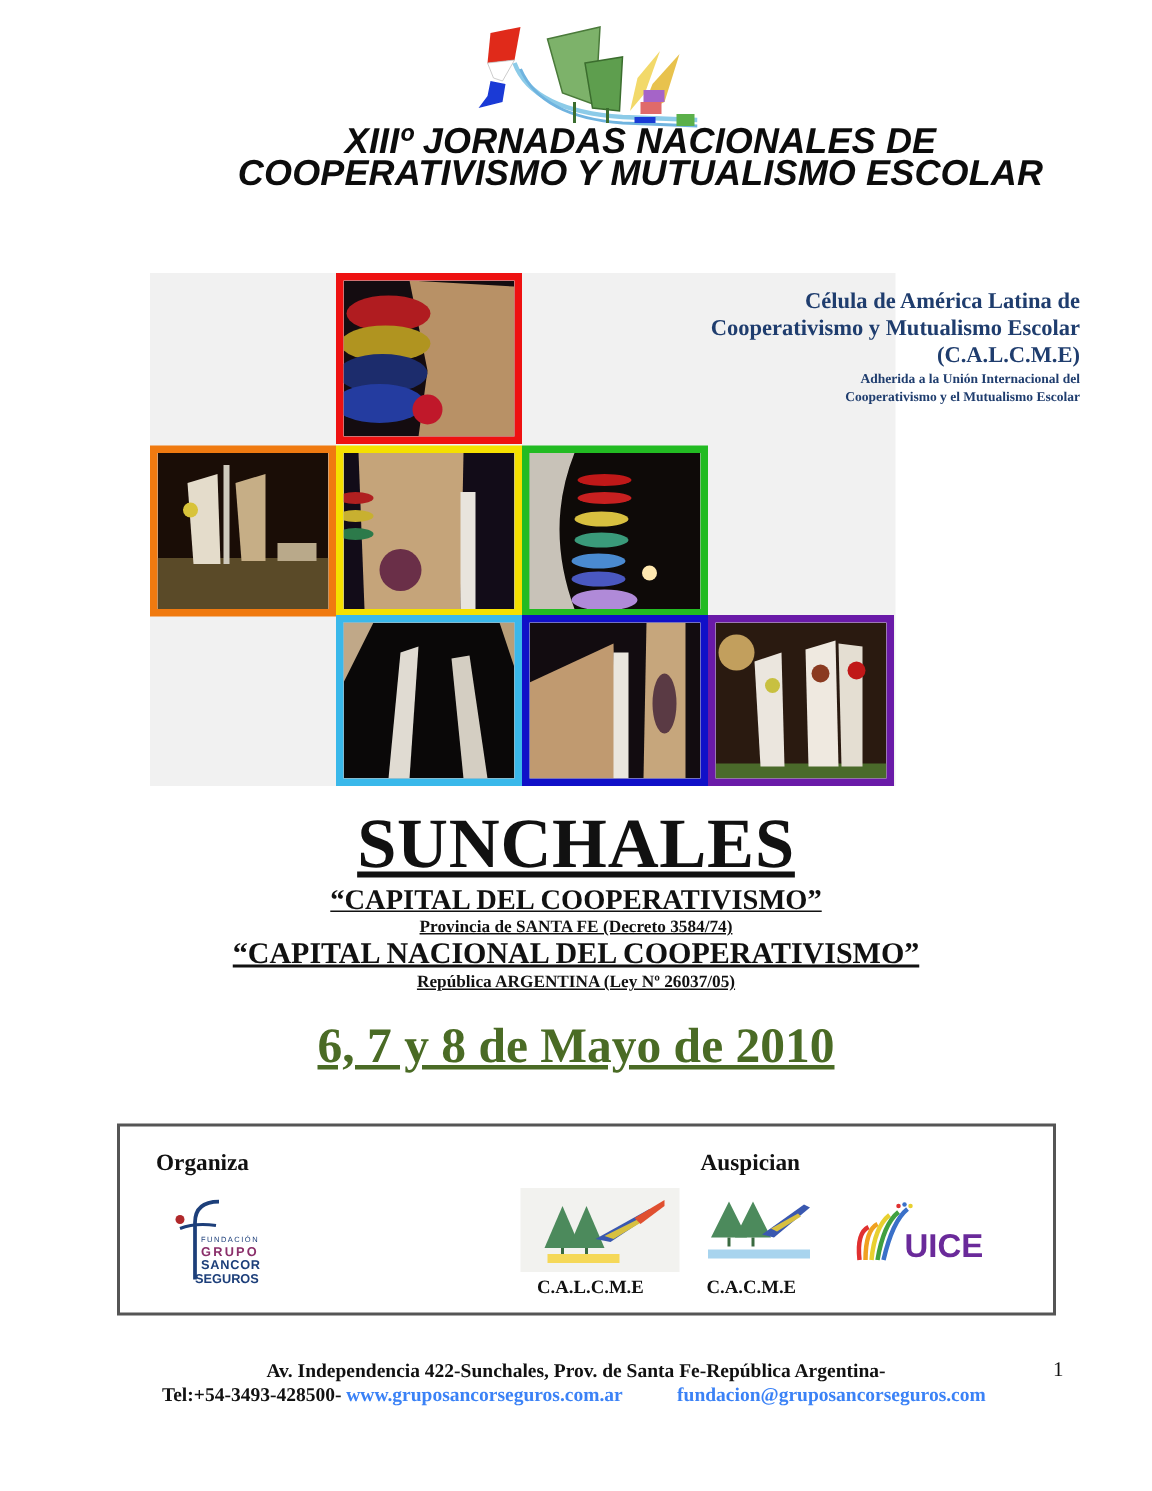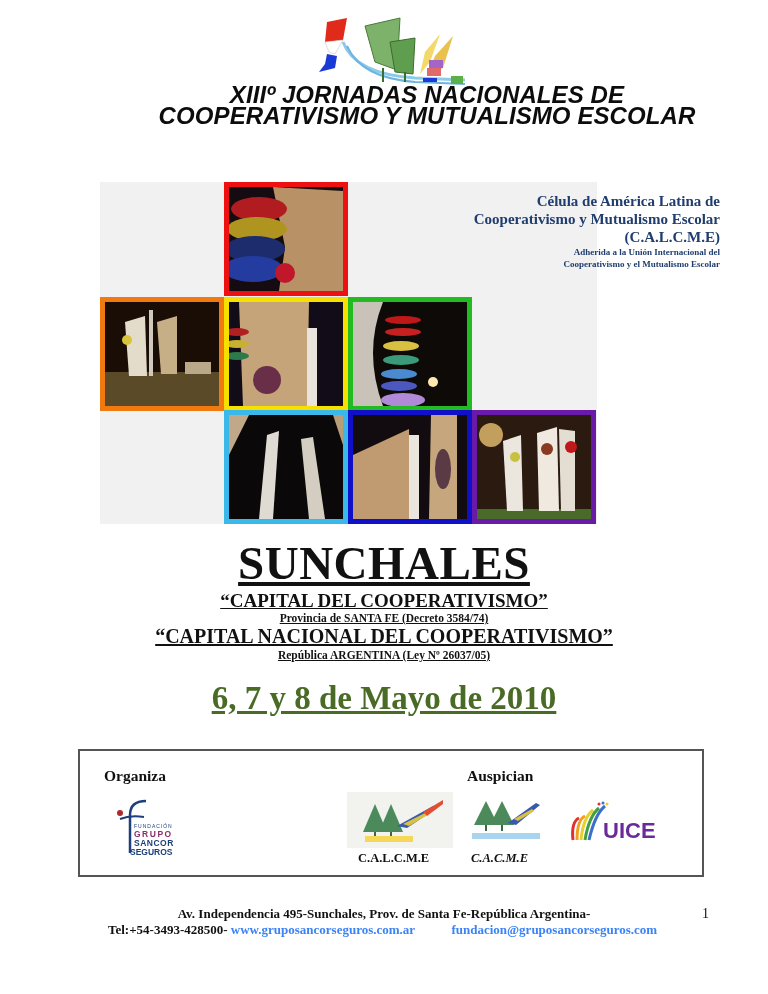--- a/index.html
+++ b/index.html
@@ -35,21 +35,21 @@
   .box { left:78px; top:749px; width:626px; height:128px; box-sizing:border-box; border:2px solid #555; }
   .box-label { font-weight:bold; font-size:15.5px; }
   .org-label { left:104px; top:767px; }
   .ausp-label { left:467px; top:767px; }
   .logo-sancor { left:108px; top:797px; width:68px; height:60px; }
   .logo-calcme { left:347px; top:792px; width:106px; height:56px; background:#f2f2ef; }
   .logo-cacme { left:470px; top:797px; width:72px; height:46px; }
   .logo-uice { left:567px; top:800px; width:92px; height:45px; }
   .cap-label { font-weight:bold; font-size:12.5px; }
   .calcme-cap { left:358px; top:851px; }
-  .cacme-cap { left:471px; top:851px;font-style:italic; }
+  .cacme-cap { left:471px; top:851px; }
 
   
   .footer1 { left:0; width:768px; top:906px; text-align:center; font-weight:bold; font-size:13px; line-height:15px; }
   .footer2 { left:108px; top:922px; font-weight:bold; font-size:13px; line-height:15px; white-space:nowrap; }
   .footer2 a { color:#3b82f6; }
   .pagenum { left:702px; top:906px; font-size:14px; }
 </style>
 </head>
 <body>
 
@@ -227,20 +227,20 @@
     <path d="M14,40 Q16,18 26,10" stroke="#e8d030" stroke-width="3" fill="none"></path>
     <path d="M18,40 Q22,16 32,8" stroke="#40a040" stroke-width="3" fill="none"></path>
     <path d="M22,40 Q28,14 38,6" stroke="#3a70c8" stroke-width="3" fill="none"></path>
     <circle cx="32" cy="4" r="1.5" fill="#e03030"></circle>
     <circle cx="36" cy="3" r="1.5" fill="#3a70c8"></circle>
     <circle cx="40" cy="4" r="1.5" fill="#e8d030"></circle>
     <text x="36" y="38" font-family="Liberation Sans, sans-serif" font-weight="bold" font-size="22" fill="#6a2a9a">UICE</text>
   </svg>
 </div>
 
-<div class="abs footer1">Av. Independencia 495-Sunchales, Prov. de Santa Fe-República Argentina-</div>
+<div class="abs footer1">Av. Independencia 422-Sunchales, Prov. de Santa Fe-República Argentina-</div>
 <div class="abs pagenum">1</div>
 <div class="abs footer2">
   <span>Tel:+54-3493-428500-</span>
   <a>www.gruposancorseguros.com.ar</a>
   <span style="display:inline-block; width:30px;"></span>
   <a>fundacion@gruposancorseguros.com</a>
 </div>
 
 </body></html>

